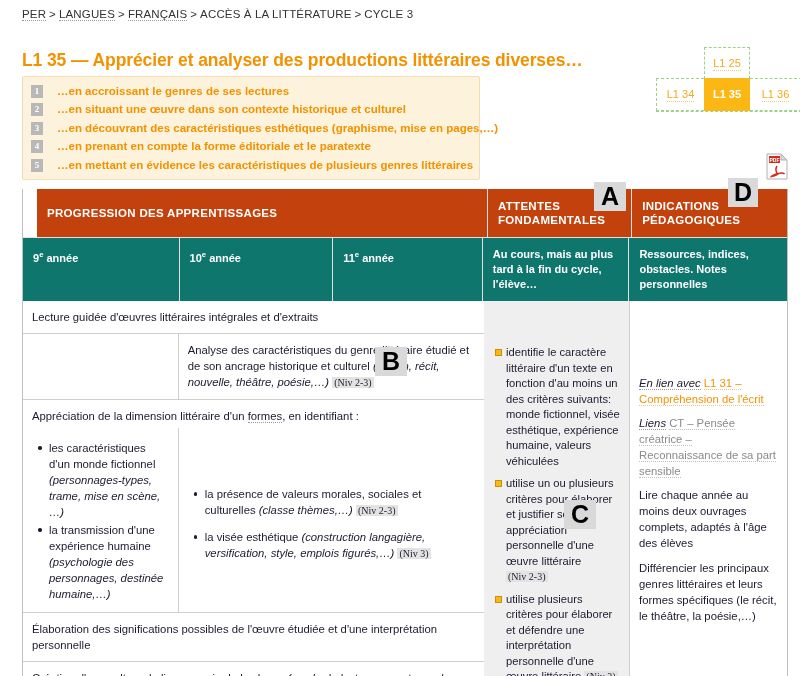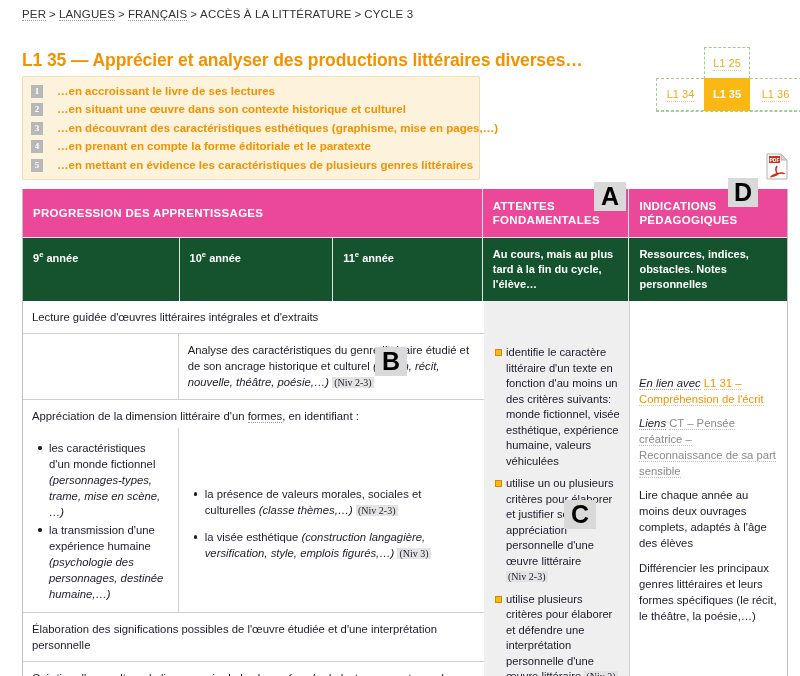--- a/index.html
+++ b/index.html
@@ -120,36 +120,36 @@
   
   .table {
     position: absolute; left: 17px; top: 189px;
     width: 766px;
     border: 1px solid #BFBFBF;
     border-top: none;
     background: #fff;
   }
 
   
-  .hdr-band { display: flex; background: #ec4899; }
+  .hdr-band { display: flex; background: #c2410c; margin-left: 14px; }
   .hdr-cell {
     color: #ffffff;
     font-weight: bold;
     font-size: 11.5px;
     letter-spacing: .3px;
     padding: 10px 10px;
     border-right: 1px solid #E2E2E2;
     line-height: 14px;
   }
   .hdr-cell:last-child { border-right: none; }
   .hdr-main  { width: 461px; display: flex; align-items: center; }
   .hdr-att   { width: 147px; }
   .hdr-ind   { width: 158px; }
 
-  .sub-band { display: flex; background: #14532d; }
+  .sub-band { display: flex; background: #0f766e; }
   .sub-cell {
     color: #ffffff; font-weight: bold; font-size: 11px;
     padding: 9px 10px; line-height: 15px;
     border-right: 1px solid #E2E2E2;
     border-top: 1px solid #E2E2E2;
   }
   .sub-cell:last-child { border-right: none; }
   .sub-y9  { width: 157px; }
   .sub-y10 { width: 154px; }
   .sub-y11 { width: 150px; }
@@ -220,21 +220,21 @@
 
   <div class="breadcrumb">
     <span class="bc-link">PER</span><span class="bc-sep">&gt;</span><span class="bc-link">LANGUES</span><span class="bc-sep">&gt;</span><span class="bc-link">FRANÇAIS</span><span class="bc-sep">&gt;</span><span>ACCÈS À LA LITTÉRATURE</span><span class="bc-sep">&gt;</span><span>CYCLE 3</span>
   </div>
 
   <h1 class="page-title">L1 35 — Apprécier et analyser des productions littéraires diverses…</h1>
 
   <div class="objectives">
     <div class="obj-row">
       <span class="obj-num">1</span>
-      <span class="obj-text">…en accroissant le livre de ses lectures</span>
+      <span class="obj-text">…en accroissant le genres de ses lectures</span>
     </div>
     <div class="obj-row">
       <span class="obj-num">2</span>
       <span class="obj-text">…en situant une œuvre dans son contexte historique et culturel</span>
     </div>
     <div class="obj-row">
       <span class="obj-num">3</span>
       <span class="obj-text">…en découvrant des caractéristiques esthétiques (graphisme, mise en pages,…)</span>
     </div>
     <div class="obj-row">

